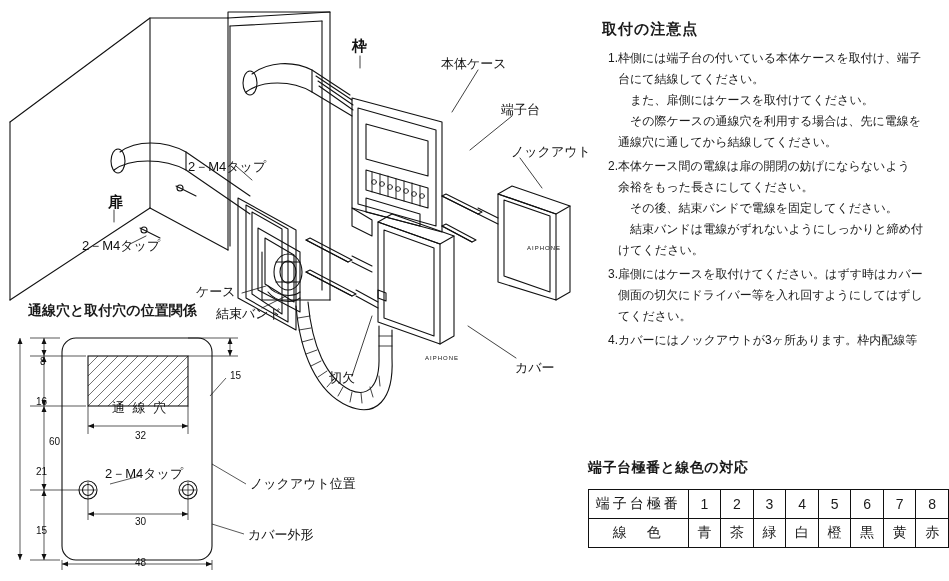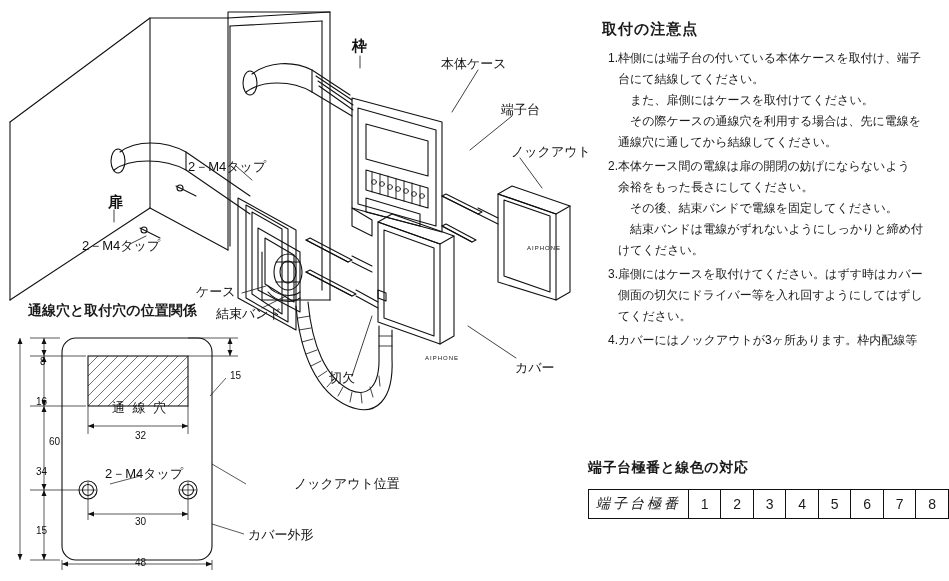--- a/index.html
+++ b/index.html
@@ -24,21 +24,21 @@
   .num{width:22px;flex:0 0 22px;text-align:right;font-size:12px;line-height:21px;}
   .body{flex:1;font-size:12px;line-height:21px;}
   .body p{margin:0;}
   .ind1{text-indent:12px;}
 
   
   #ttitle{position:absolute;left:0px;top:459px;font-size:14px;font-weight:bold;letter-spacing:.5px;}
   #tbl{position:absolute;left:0px;top:489px;border-collapse:collapse;}
   #tbl td{border:1px solid #111;height:26px;text-align:center;font-size:14px;
           font-family:"Liberation Sans","DejaVu Sans",sans-serif;}
-  #tbl td.hd{width:96px;letter-spacing:3px;padding:0 4px;font-style:italic;}
+  #tbl td.hd{width:96px;letter-spacing:3px;padding:0 4px;}
   #tbl td.c{width:31px;}
 
   
   #lowtitle{position:absolute;left:4px;top:302px;font-size:14px;font-weight:bold;letter-spacing:0px;margin-left:24px;}
 </style>
 </head>
 <body>
 
 <div id="page">
 
@@ -248,29 +248,29 @@
           <path d="M244 216 L212 206"></path>
           <path d="M226 60 L210 78"></path>
         </g>
       </g>
     </svg>
 
     <div>
       <div class="lbl" style="left:112px;top:402px;letter-spacing:2px;">通 線 穴</div>
       <div class="lbl sm" style="left:40px;top:356px;">8</div>
       <div class="lbl sm" style="left:36px;top:396px;">16</div>
-      <div class="lbl sm" style="left:36px;top:466px;">34</div>
+      <div class="lbl sm" style="left:36px;top:466px;">21</div>
       <div class="lbl sm" style="left:36px;top:525px;">15</div>
       <div class="lbl sm" style="left:230px;top:370px;">15</div>
       <div class="lbl sm" style="left:8px;top:436px;margin-left:41px;">60</div>
       <div class="lbl sm" style="left:135px;top:430px;">32</div>
       <div class="lbl sm" style="left:135px;top:516px;">30</div>
       <div class="lbl sm" style="left:135px;top:557px;">48</div>
       <div class="lbl" style="left:105px;top:468px;">2－M4タップ</div>
-      <div class="lbl" style="left:250px;top:478px;margin-left:44px;">ノックアウト位置</div>
+      <div class="lbl" style="left:250px;top:478px;">ノックアウト位置</div>
       <div class="lbl" style="left:248px;top:529px;">カバー外形</div>
     </div>
   </div>
 
   <div id="right">
 
     <div id="rtitle">取付の注意点</div>
 
     <div id="rlist">
 
@@ -322,17 +322,28 @@
         <td class="hd">端子台極番</td>
         <td class="c">1</td>
         <td class="c">2</td>
         <td class="c">3</td>
         <td class="c">4</td>
         <td class="c">5</td>
         <td class="c">6</td>
         <td class="c">7</td>
         <td class="c">8</td>
       </tr>
+      <tr>
+        <td class="hd">線　色</td>
+        <td class="c">青</td>
+        <td class="c">茶</td>
+        <td class="c">緑</td>
+        <td class="c">白</td>
+        <td class="c">橙</td>
+        <td class="c">黒</td>
+        <td class="c">黄</td>
+        <td class="c">赤</td>
+      </tr>
     </tbody>
       </table>
 
   </div>
 </div>
 
 </body></html>

